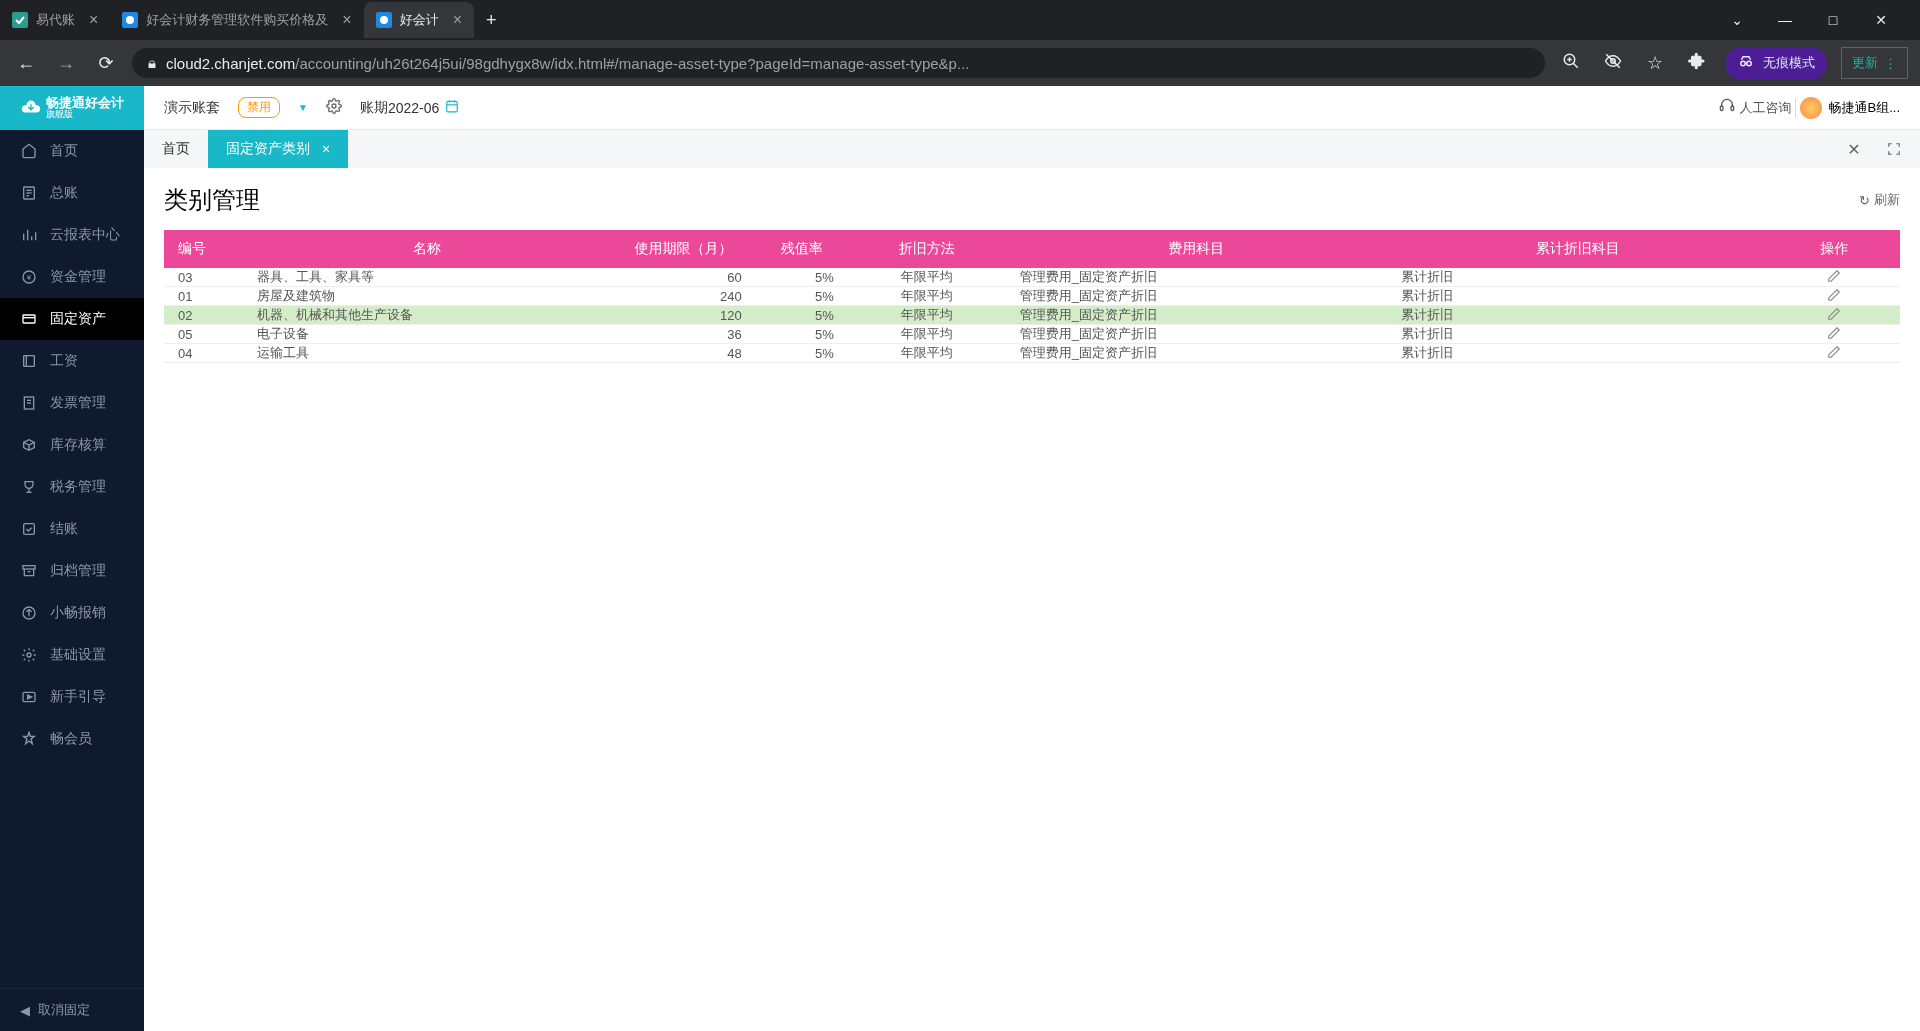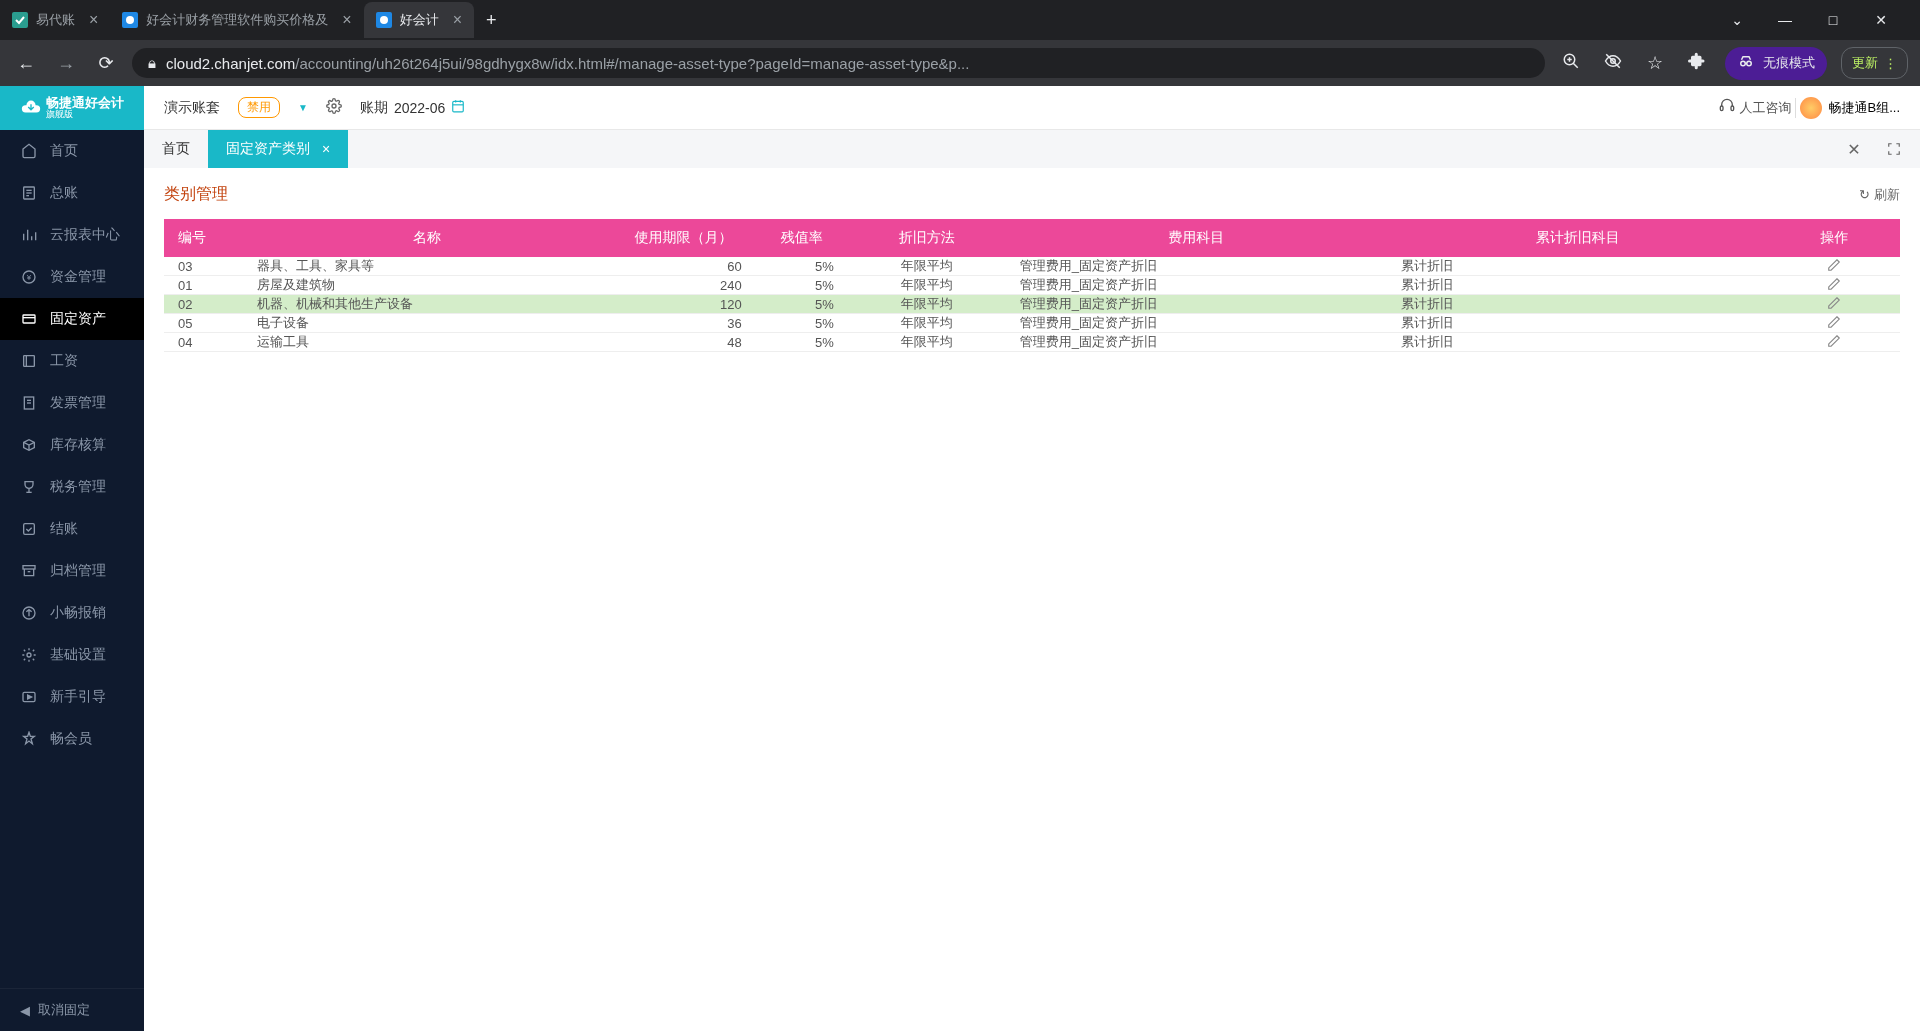--- a/index.html
+++ b/index.html
@@ -17,21 +17,21 @@
     .window-ctrl { width: 28px; text-align: center; cursor: pointer; font-size: 14px; }
     
     .nav-bar { display: flex; align-items: center; height: 46px; background: #35363a; padding: 0 12px; gap: 12px; }
     .nav-btn { color: #9aa0a6; font-size: 18px; cursor: pointer; width: 28px; text-align: center; }
     .nav-btn.active { color: #e8eaed; }
     .url-bar { flex: 1; display: flex; align-items: center; background: #202124; border-radius: 20px; padding: 6px 16px; gap: 10px; color: #9aa0a6; font-size: 15px; }
     .url-text { flex: 1; white-space: nowrap; overflow: hidden; }
     .url-domain { color: #e8eaed; }
     .nav-right { display: flex; align-items: center; gap: 14px; }
     .incognito-badge { display: flex; align-items: center; gap: 8px; background: #4c1d95; padding: 6px 12px; border-radius: 20px; color: #e8eaed; font-size: 13px; }
-    .update-btn { color: #bef264; border: 1px solid #5f6368; padding: 6px 10px; border-radius: 12px; font-size: 13px; display: flex; align-items: center; gap: 6px; }
+    .update-btn { color: #14b8a6; border: 1px solid #5f6368; padding: 6px 10px; border-radius: 0; font-size: 13px; display: flex; align-items: center; gap: 6px; }
     
     
     .app { display: flex; height: calc(100vh - 86px); justify-content: center; }
     
     
     .sidebar { width: 144px; background: #0f1a2e; color: #8a96a8; display: flex; flex-direction: column; }
     .logo-area { background: #19b8c8; height: 44px; display: flex; align-items: center; justify-content: center; color: #fff; font-size: 12px; gap: 4px; }
     .logo-svg { width: 22px; height: 22px; }
     .logo-text { display: flex; flex-direction: column; line-height: 1.1; }
     .logo-main { font-size: 13px; font-weight: bold; }
@@ -43,40 +43,40 @@
     .sidebar-footer { padding: 12px 20px; display: flex; align-items: center; gap: 8px; font-size: 13px; cursor: pointer; border-top: 1px solid rgba(255,255,255,0.05); }
     
     
     .main { flex: 1; display: flex; flex-direction: column; background: #f5f6f8; min-width: 0; }
     
     
     .top-bar { height: 44px; background: #fff; display: flex; align-items: center; padding: 0 20px; gap: 18px; border-bottom: 1px solid #e8e8e8; }
     .account-name { font-size: 14px; color: #333; }
     .disable-tag { border: 1px solid #ff9800; color: #ff9800; padding: 1px 8px; font-size: 12px; border-radius: 8px; }
     .dropdown-caret { color: #19b8c8; font-size: 10px; }
-    .period-area { display: flex; align-items: center; gap: 6px; font-size: 14px; color: #333; }
+    .period-area { display: flex; align-items: center; gap: 0; font-size: 14px; color: #333; }
     .period-value { display: flex; align-items: center; gap: 6px; }
     .top-right { margin-left: auto; display: flex; align-items: center; gap: 4px; font-size: 13px; }
     .support-btn { display: flex; align-items: center; gap: 4px; color: #555; cursor: pointer; }
     .divider-v { width: 1px; height: 20px; background: #ddd; }
     .user-area { display: flex; align-items: center; gap: 6px; }
     .avatar { width: 22px; height: 22px; border-radius: 50%; background: radial-gradient(circle, #ffcc66, #ff8844); }
     
     
     .tab-strip { display: flex; align-items: center; background: #f5f6f8; padding: 0 0; }
     .page-tab { padding: 10px 18px; font-size: 14px; color: #333; cursor: pointer; display: flex; align-items: center; gap: 6px; }
     .page-tab.active { background: #19b8c8; color: #fff; gap: 12px; }
     .page-tab-close { font-size: 14px; }
     .tab-strip-right { margin-left: auto; display: flex; gap: 12px; padding: 0 12px; }
     .tab-strip-btn { width: 28px; height: 28px; display: flex; align-items: center; justify-content: center; cursor: pointer; color: #666; }
     
     
     .content { flex: 1; background: #fff; margin: 0 0; padding: 16px 20px; overflow: auto; }
     .page-header { display: flex; align-items: center; justify-content: space-between; margin-bottom: 14px; }
-    .page-title { font-size: 16px; color: #c2410c; }
+    .page-title { font-size: 24px; color: #000000; }
     .refresh-btn { display: flex; align-items: center; gap: 4px; color: #666; font-size: 13px; cursor: pointer; }
     
     
     .data-table { width: 100%; border-collapse: collapse; }
     .data-table thead { background: #ec4899; color: #fff; }
     .data-table th { padding: 10px 14px; font-size: 14px; font-weight: normal; text-align: center; }
     .data-table th.left { text-align: left; }
     .data-table td { padding: 0 14px; font-size: 13px; color: #555; border-bottom: 1px solid #eee; text-align: left; }
     .data-table td.center { text-align: center; }
     .data-table td.right { text-align: right; }

